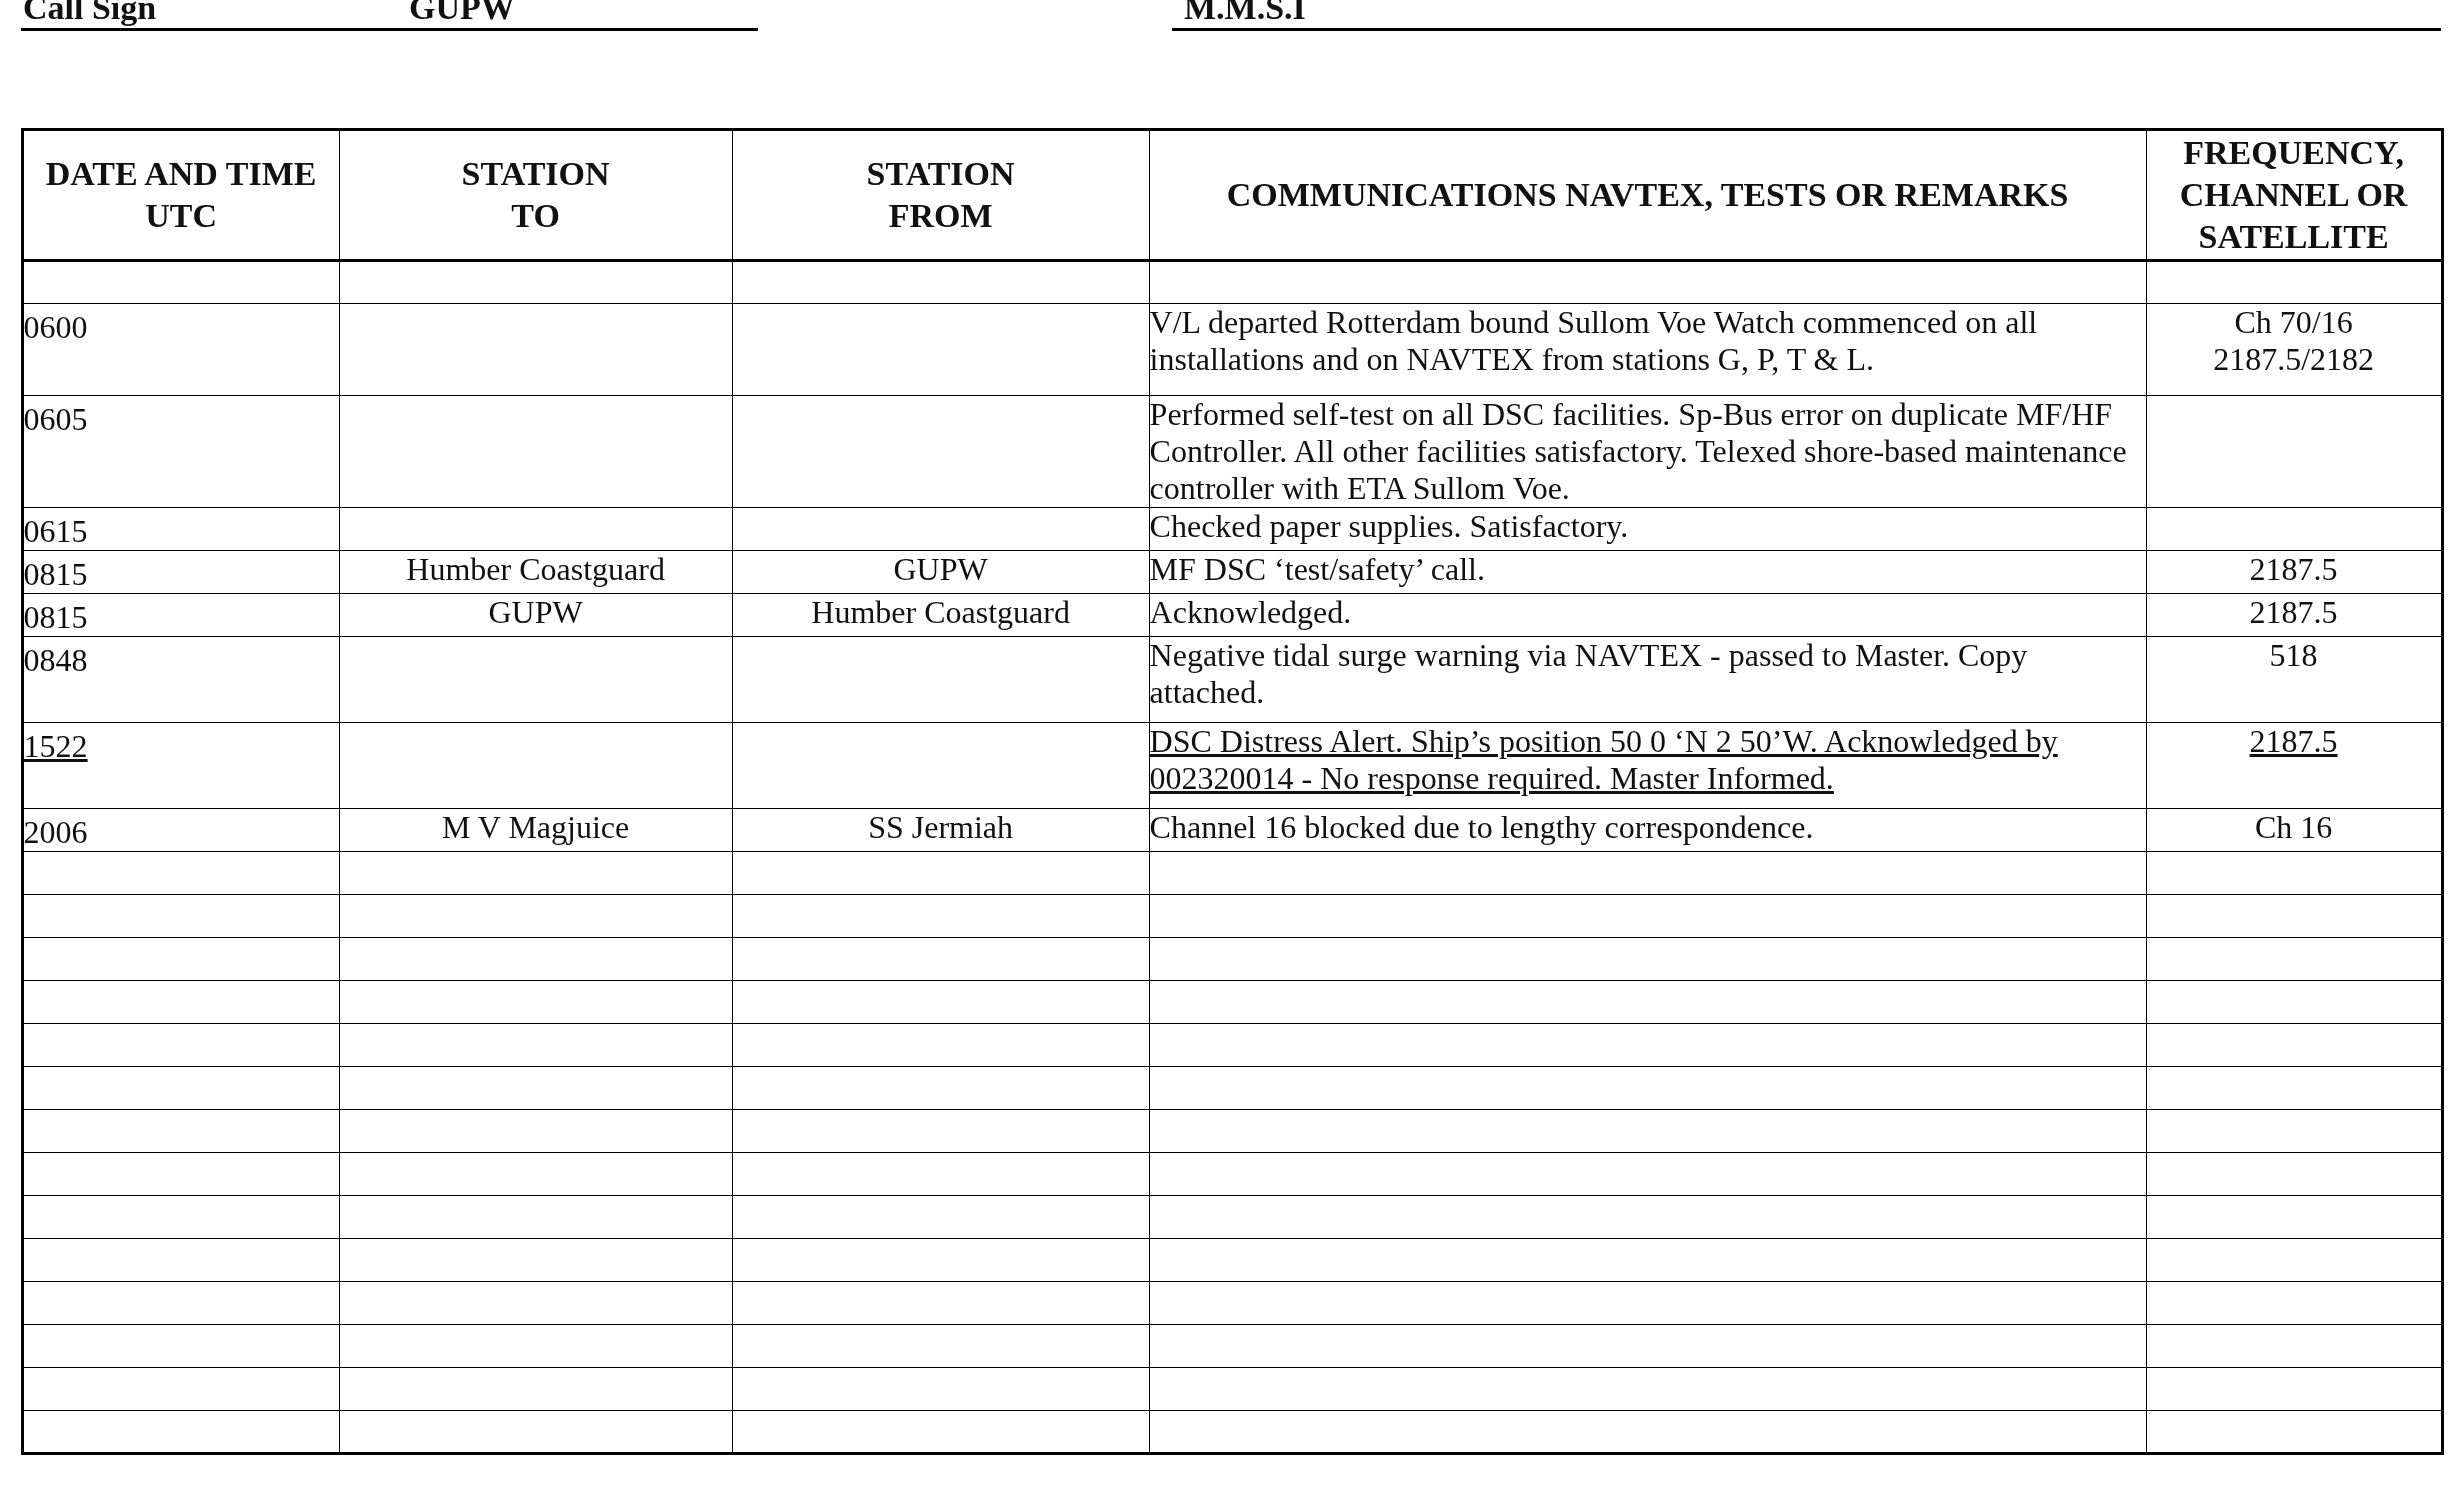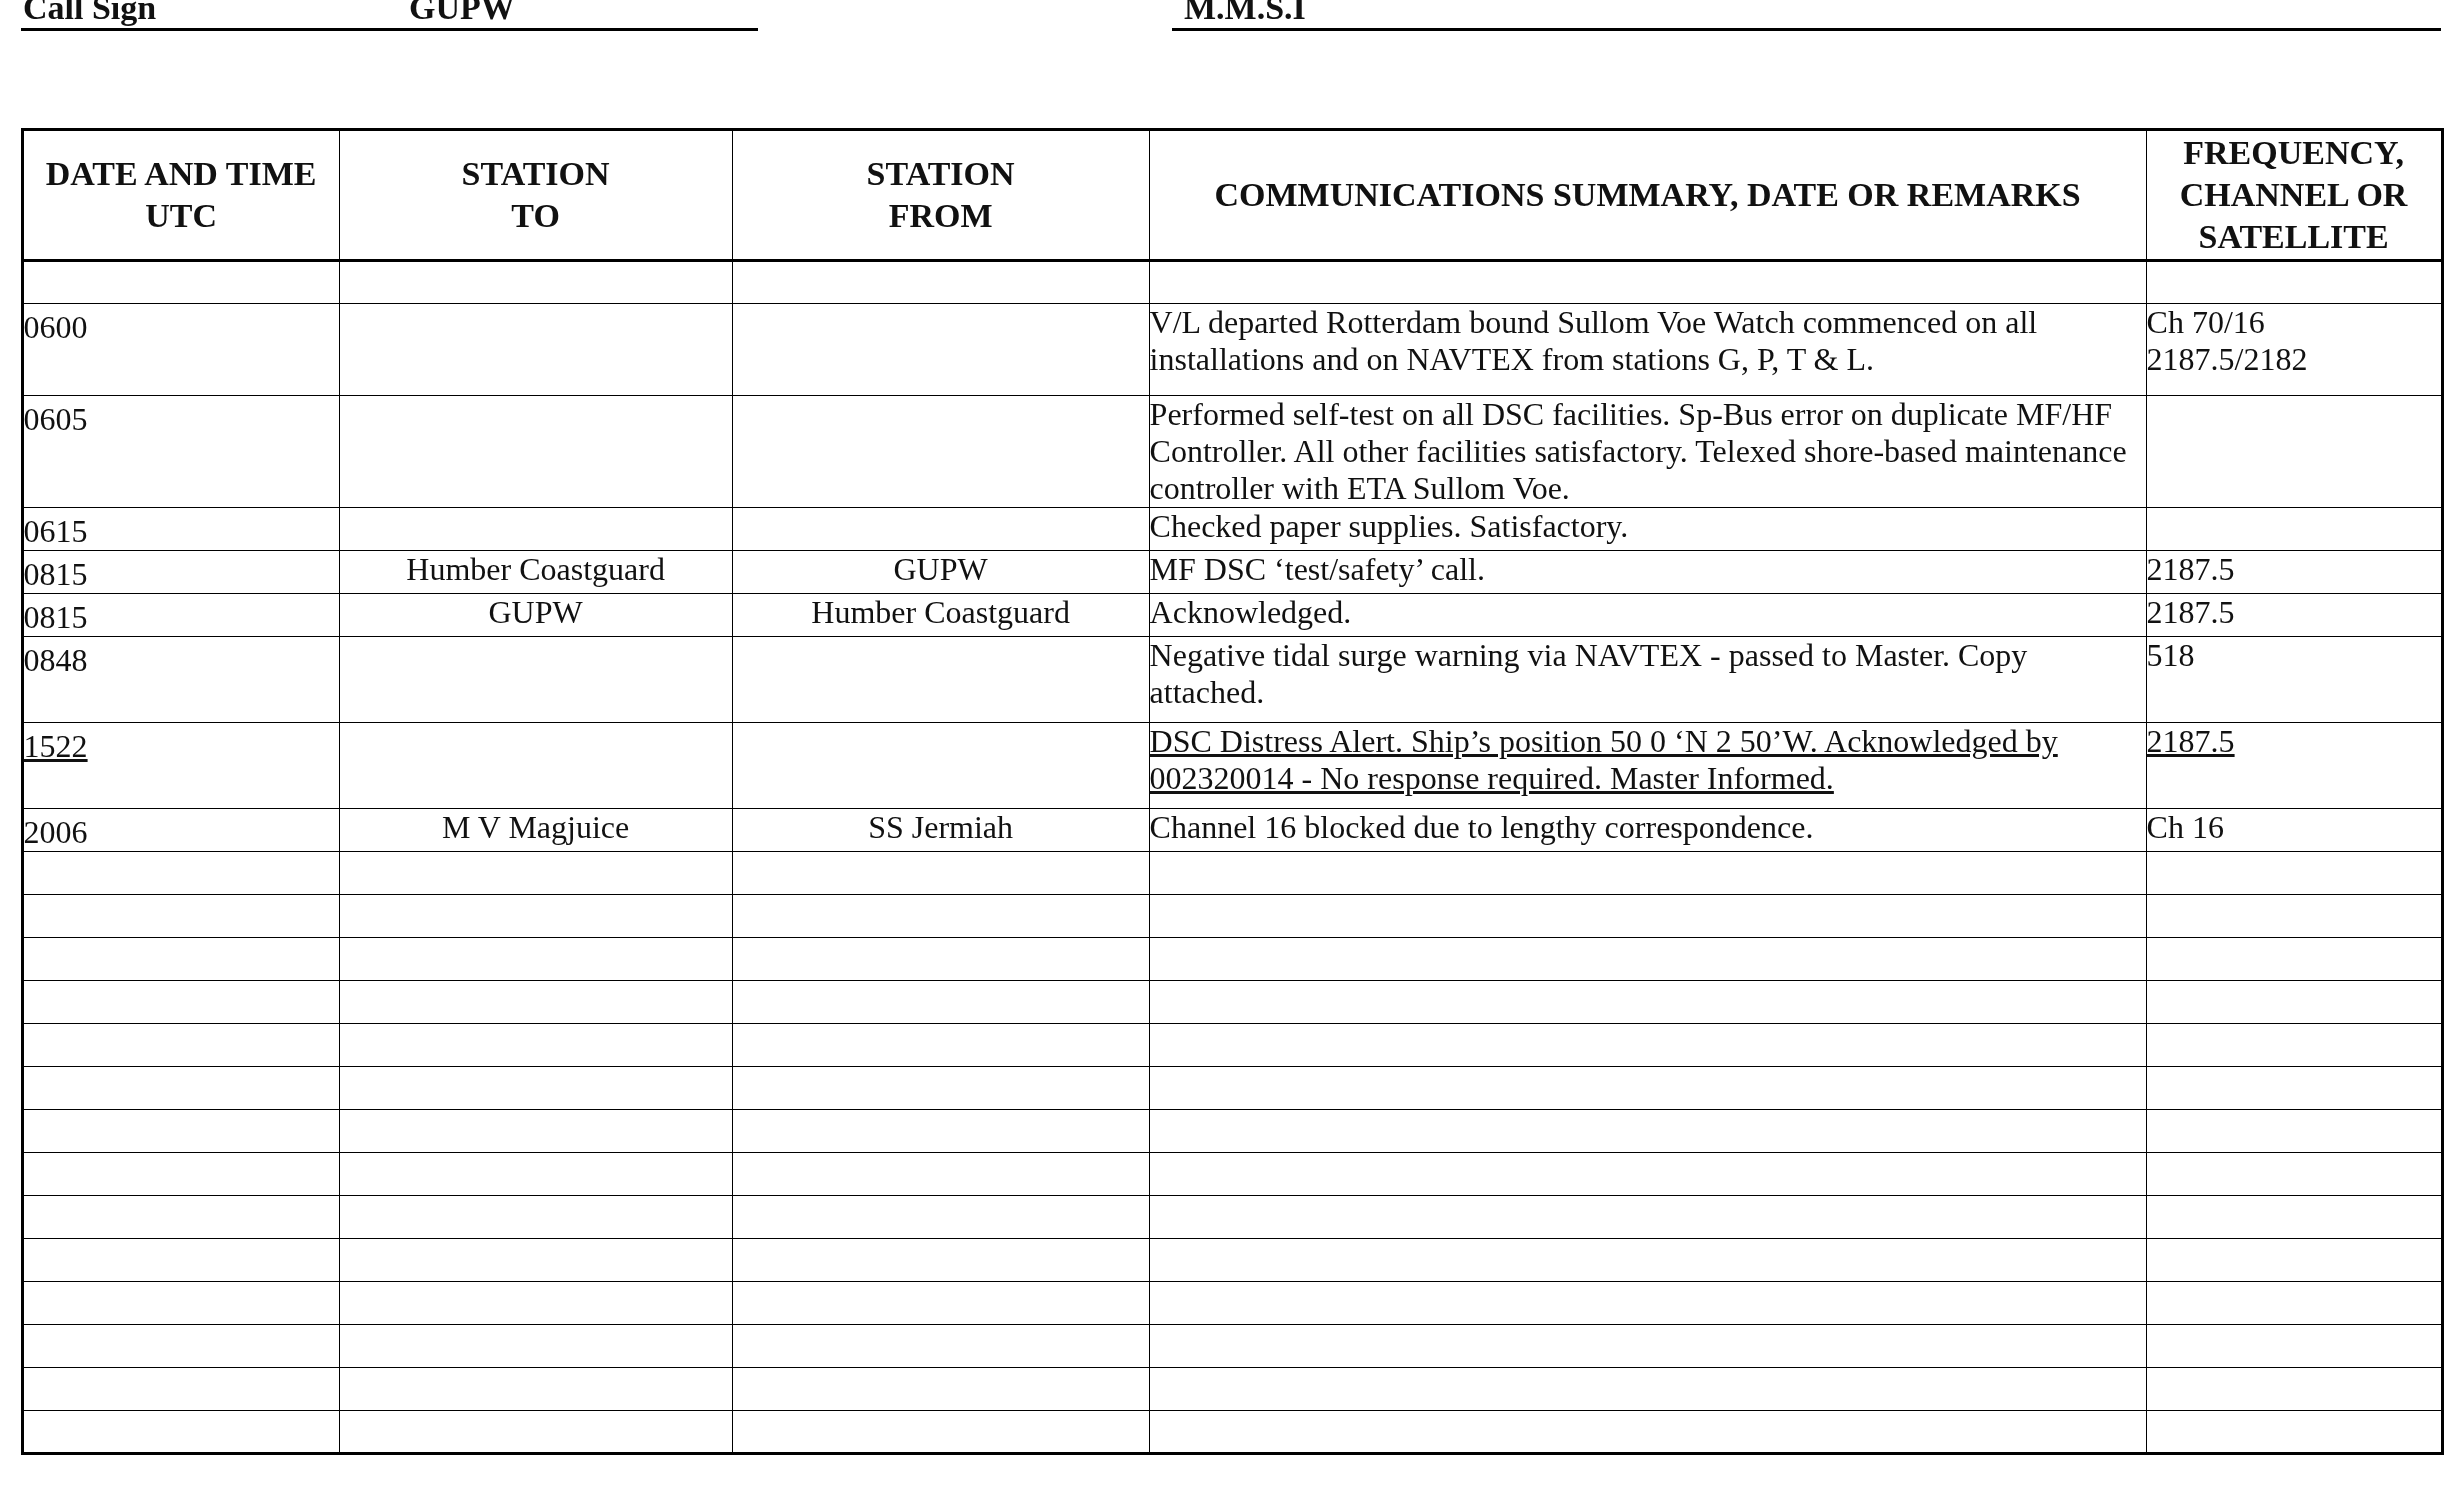--- a/index.html
+++ b/index.html
@@ -8,21 +8,21 @@
   .hdr-label { position: absolute; font-size: 34px; font-weight: bold; top: -10.7px; }
   .hdr-line { position: absolute; height: 3.1px; background: #000; top: 27.5px; }
   table.log { position: absolute; left: 20.6px; top: 128px; border-collapse: collapse; table-layout: fixed; width: 2420px; }
   table.log th, table.log td { border: 1.5px solid #000; padding: 0; vertical-align: top; font-size: 32px; line-height: 37px; }
   table.log { border: 3.8px solid #000; }
   table.log th { font-weight: bold; text-align: center; vertical-align: middle; height: 128px; border-bottom: 3.8px solid #000; font-size: 34px; line-height: 42px; }
   td.time { padding-left: 21.4px; }
   td.time span { display: block; padding-top: 4.6px; }
   td.center { text-align: center; }
   td.remark { padding-left: 15.3px; padding-right: 7.6px; line-height: 35px; }
-  td.freq { text-align: left; }
+  td.freq { text-align: center; }
   .sig { position: relative; height: 82px; }
   .sig .left { position: absolute; left: 12.2px; top: 3.1px; line-height: 38px; }
   .sig .right { position: absolute; left: 558px; top: 3.1px; text-align: center; line-height: 38px; width: 351px; }
 </style>
 </head>
 <body>
 
 <div class="hdr-label" style="left:23px;">Call Sign</div>
 <div class="hdr-label" style="left:409px;">GUPW</div>
 <div class="hdr-line" style="left:20.6px;width:737px;"></div>
@@ -36,21 +36,21 @@
       <col style="width:393px">
       <col style="width:417px">
       <col style="width:997px">
       <col style="width:296px">
   </colgroup>
   <thead>
     <tr>
       <th><span>DATE AND TIME</span><br><span>UTC</span></th>
       <th><span>STATION</span><br><span>TO</span></th>
       <th><span>STATION</span><br><span>FROM</span></th>
-      <th><span>COMMUNICATIONS SUMMARY, DATE OR REMARKS</span></th>
+      <th><span>COMMUNICATIONS NAVTEX, TESTS OR REMARKS</span></th>
       <th><span>FREQUENCY,</span><br><span>CHANNEL OR</span><br><span>SATELLITE</span></th>
     </tr>
   </thead>
   <tbody id="log-body">
       <tr style="height: 43px;">
         <td class="time">
           <span></span>
         </td>
         <td class="center"><span></span></td>
         <td class="center"><span></span></td>

